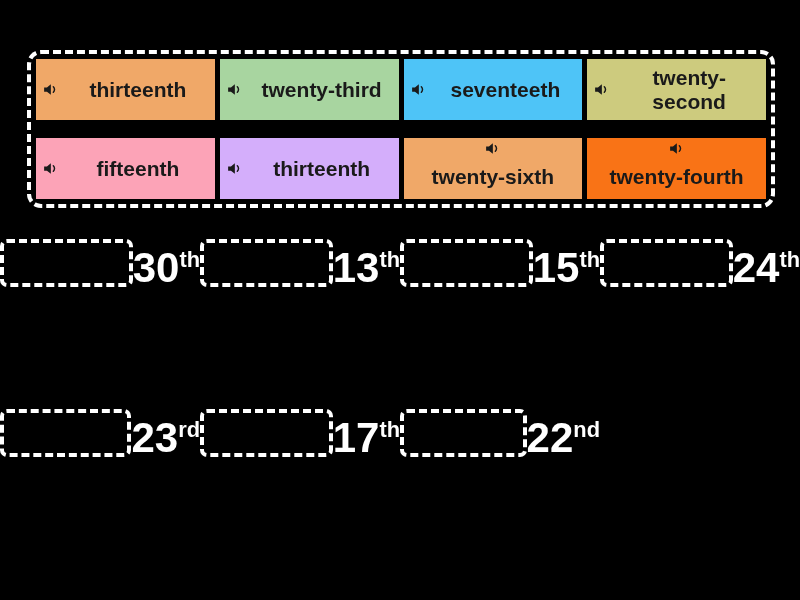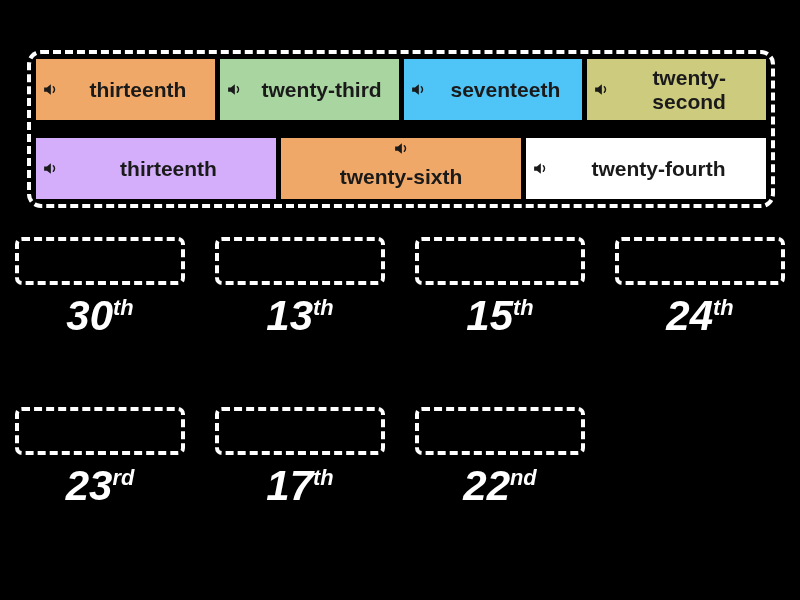--- a/index.html
+++ b/index.html
@@ -68,23 +68,22 @@
     left: 0;
     width: 800px;
     display: flex;
   }
   #answer-row-1 { top: 237px; }
   #answer-row-2 { top: 407px; }
 
   .answer-cell {
     width: 200px;
     display: flex;
-    flex-direction: column;
+    flex-direction: row;
     align-items: center;
-    font-style: italic;
   }
   .dropzone {
     width: 170px;
     height: 48px;
     box-sizing: border-box;
     border: 4px dashed #ffffff;
     border-radius: 7px;
     cursor: pointer;
   }
   .answer-label {
@@ -136,38 +135,45 @@
       <svg class="spk" viewBox="0 0 24 24" aria-hidden="true">
         <path d="M3 9 L3 15 L7 15 L12.5 19.5 L12.5 4.5 L7 9 Z" fill="#1a1a1a"></path>
         <path d="M16 8.2 A5.2 5.2 0 0 1 16 15.8" stroke="#1a1a1a" stroke-width="2.1" fill="none" stroke-linecap="round"></path>
       </svg>
       <span class="tile-label">twenty-second</span>
     </div>
   </div>
 
   <div class="tile-row">
 
+    <div class="tile" style="background: rgb(252, 163, 183);">
+      <svg class="spk" viewBox="0 0 24 24" aria-hidden="true">
+        <path d="M3 9 L3 15 L7 15 L12.5 19.5 L12.5 4.5 L7 9 Z" fill="#1a1a1a"></path>
+        <path d="M16 8.2 A5.2 5.2 0 0 1 16 15.8" stroke="#1a1a1a" stroke-width="2.1" fill="none" stroke-linecap="round"></path>
+      </svg>
+      <span class="tile-label">fifteenth</span>
+    </div>
 
     <div class="tile" style="background: rgb(212, 174, 251);">
       <svg class="spk" viewBox="0 0 24 24" aria-hidden="true">
         <path d="M3 9 L3 15 L7 15 L12.5 19.5 L12.5 4.5 L7 9 Z" fill="#1a1a1a"></path>
         <path d="M16 8.2 A5.2 5.2 0 0 1 16 15.8" stroke="#1a1a1a" stroke-width="2.1" fill="none" stroke-linecap="round"></path>
       </svg>
       <span class="tile-label">thirteenth</span>
     </div>
 
     <div class="tile" style="background: rgb(240, 168, 104); flex-direction: column;">
       <svg class="spk" viewBox="0 0 24 24" aria-hidden="true">
         <path d="M3 9 L3 15 L7 15 L12.5 19.5 L12.5 4.5 L7 9 Z" fill="#1a1a1a"></path>
         <path d="M16 8.2 A5.2 5.2 0 0 1 16 15.8" stroke="#1a1a1a" stroke-width="2.1" fill="none" stroke-linecap="round"></path>
       </svg>
       <span class="tile-label">twenty-sixth</span>
     </div>
 
-    <div class="tile" style="background: #ffffff;">
+    <div class="tile" style="background: #f97316; flex-direction: column;">
       <svg class="spk" viewBox="0 0 24 24" aria-hidden="true">
         <path d="M3 9 L3 15 L7 15 L12.5 19.5 L12.5 4.5 L7 9 Z" fill="#1a1a1a"></path>
         <path d="M16 8.2 A5.2 5.2 0 0 1 16 15.8" stroke="#1a1a1a" stroke-width="2.1" fill="none" stroke-linecap="round"></path>
       </svg>
       <span class="tile-label">twenty-fourth</span>
     </div>
   </div>
 </div>
 
 <div class="answer-row" id="answer-row-1">

